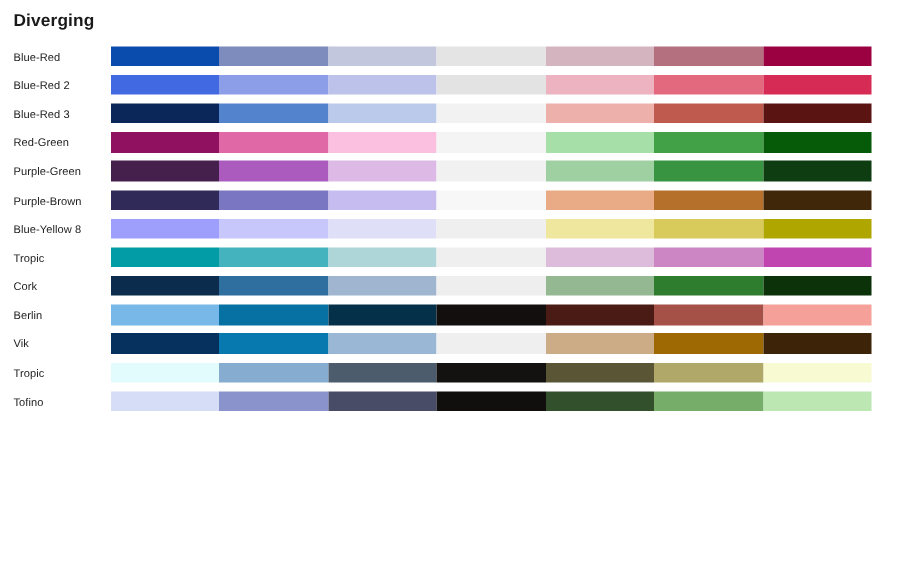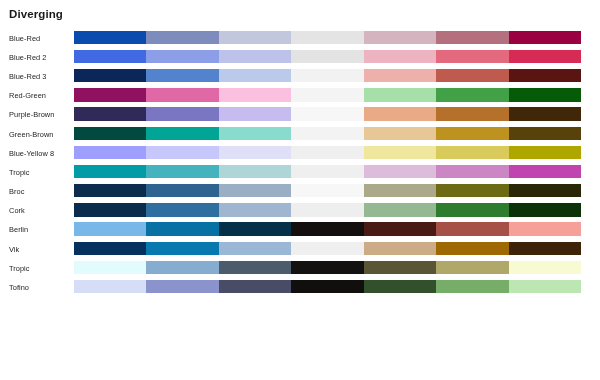--- a/index.html
+++ b/index.html
@@ -113,44 +113,44 @@
           <div class="swatch" style="background: rgb(143, 17, 96);"></div>
           <div class="swatch" style="background: rgb(224, 104, 166);"></div>
           <div class="swatch" style="background: rgb(251, 192, 224);"></div>
           <div class="swatch" style="background: rgb(244, 244, 244);"></div>
           <div class="swatch" style="background: rgb(166, 223, 168);"></div>
           <div class="swatch" style="background: rgb(66, 160, 70);"></div>
           <div class="swatch" style="background: rgb(5, 91, 8);"></div>
         </div>
       </div>
       <div class="cmap-row">
+        <div class="row-label">Purple-Green</div>
+        <div class="swatch-strip">
+          <div class="swatch" style="background: rgb(70, 32, 76);"></div>
+          <div class="swatch" style="background: rgb(171, 91, 189);"></div>
+          <div class="swatch" style="background: rgb(221, 185, 229);"></div>
+          <div class="swatch" style="background: rgb(241, 241, 241);"></div>
+          <div class="swatch" style="background: rgb(159, 208, 162);"></div>
+          <div class="swatch" style="background: rgb(56, 148, 64);"></div>
+          <div class="swatch" style="background: rgb(13, 61, 16);"></div>
+        </div>
+      </div>
+      <div class="cmap-row">
         <div class="row-label">Purple-Brown</div>
         <div class="swatch-strip">
           <div class="swatch" style="background: rgb(47, 42, 87);"></div>
           <div class="swatch" style="background: rgb(123, 118, 193);"></div>
           <div class="swatch" style="background: rgb(198, 188, 240);"></div>
           <div class="swatch" style="background: rgb(247, 247, 247);"></div>
           <div class="swatch" style="background: rgb(233, 171, 134);"></div>
           <div class="swatch" style="background: rgb(181, 112, 44);"></div>
           <div class="swatch" style="background: rgb(64, 39, 9);"></div>
         </div>
       </div>
       <div class="cmap-row">
-        <div class="row-label">Green-Brown</div>
-        <div class="swatch-strip">
-          <div class="swatch" style="background: rgb(2, 73, 64);"></div>
-          <div class="swatch" style="background: rgb(0, 165, 150);"></div>
-          <div class="swatch" style="background: rgb(136, 219, 205);"></div>
-          <div class="swatch" style="background: rgb(243, 243, 243);"></div>
-          <div class="swatch" style="background: rgb(230, 199, 149);"></div>
-          <div class="swatch" style="background: rgb(189, 146, 31);"></div>
-          <div class="swatch" style="background: rgb(89, 66, 9);"></div>
-        </div>
-      </div>
-      <div class="cmap-row">
         <div class="row-label">Blue-Yellow 8</div>
         <div class="swatch-strip">
           <div class="swatch" style="background: rgb(158, 158, 253);"></div>
           <div class="swatch" style="background: rgb(199, 199, 251);"></div>
           <div class="swatch" style="background: rgb(223, 223, 247);"></div>
           <div class="swatch" style="background: rgb(239, 239, 239);"></div>
           <div class="swatch" style="background: rgb(239, 231, 157);"></div>
           <div class="swatch" style="background: rgb(216, 203, 92);"></div>
           <div class="swatch" style="background: rgb(176, 166, 0);"></div>
         </div>
@@ -161,32 +161,20 @@
           <div class="swatch" style="background: rgb(2, 156, 166);"></div>
           <div class="swatch" style="background: rgb(69, 179, 189);"></div>
           <div class="swatch" style="background: rgb(174, 214, 217);"></div>
           <div class="swatch" style="background: rgb(239, 239, 239);"></div>
           <div class="swatch" style="background: rgb(221, 188, 219);"></div>
           <div class="swatch" style="background: rgb(204, 134, 196);"></div>
           <div class="swatch" style="background: rgb(192, 69, 177);"></div>
         </div>
       </div>
       <div class="cmap-row">
-        <div class="row-label">Broc</div>
-        <div class="swatch-strip">
-          <div class="swatch" style="background: rgb(11, 44, 76);"></div>
-          <div class="swatch" style="background: rgb(47, 100, 144);"></div>
-          <div class="swatch" style="background: rgb(154, 174, 196);"></div>
-          <div class="swatch" style="background: rgb(247, 247, 247);"></div>
-          <div class="swatch" style="background: rgb(170, 169, 138);"></div>
-          <div class="swatch" style="background: rgb(108, 107, 19);"></div>
-          <div class="swatch" style="background: rgb(42, 38, 8);"></div>
-        </div>
-      </div>
-      <div class="cmap-row">
         <div class="row-label">Cork</div>
         <div class="swatch-strip">
           <div class="swatch" style="background: rgb(11, 44, 76);"></div>
           <div class="swatch" style="background: rgb(47, 111, 159);"></div>
           <div class="swatch" style="background: rgb(159, 181, 208);"></div>
           <div class="swatch" style="background: rgb(238, 238, 238);"></div>
           <div class="swatch" style="background: rgb(147, 184, 146);"></div>
           <div class="swatch" style="background: rgb(46, 125, 46);"></div>
           <div class="swatch" style="background: rgb(11, 50, 9);"></div>
         </div>

